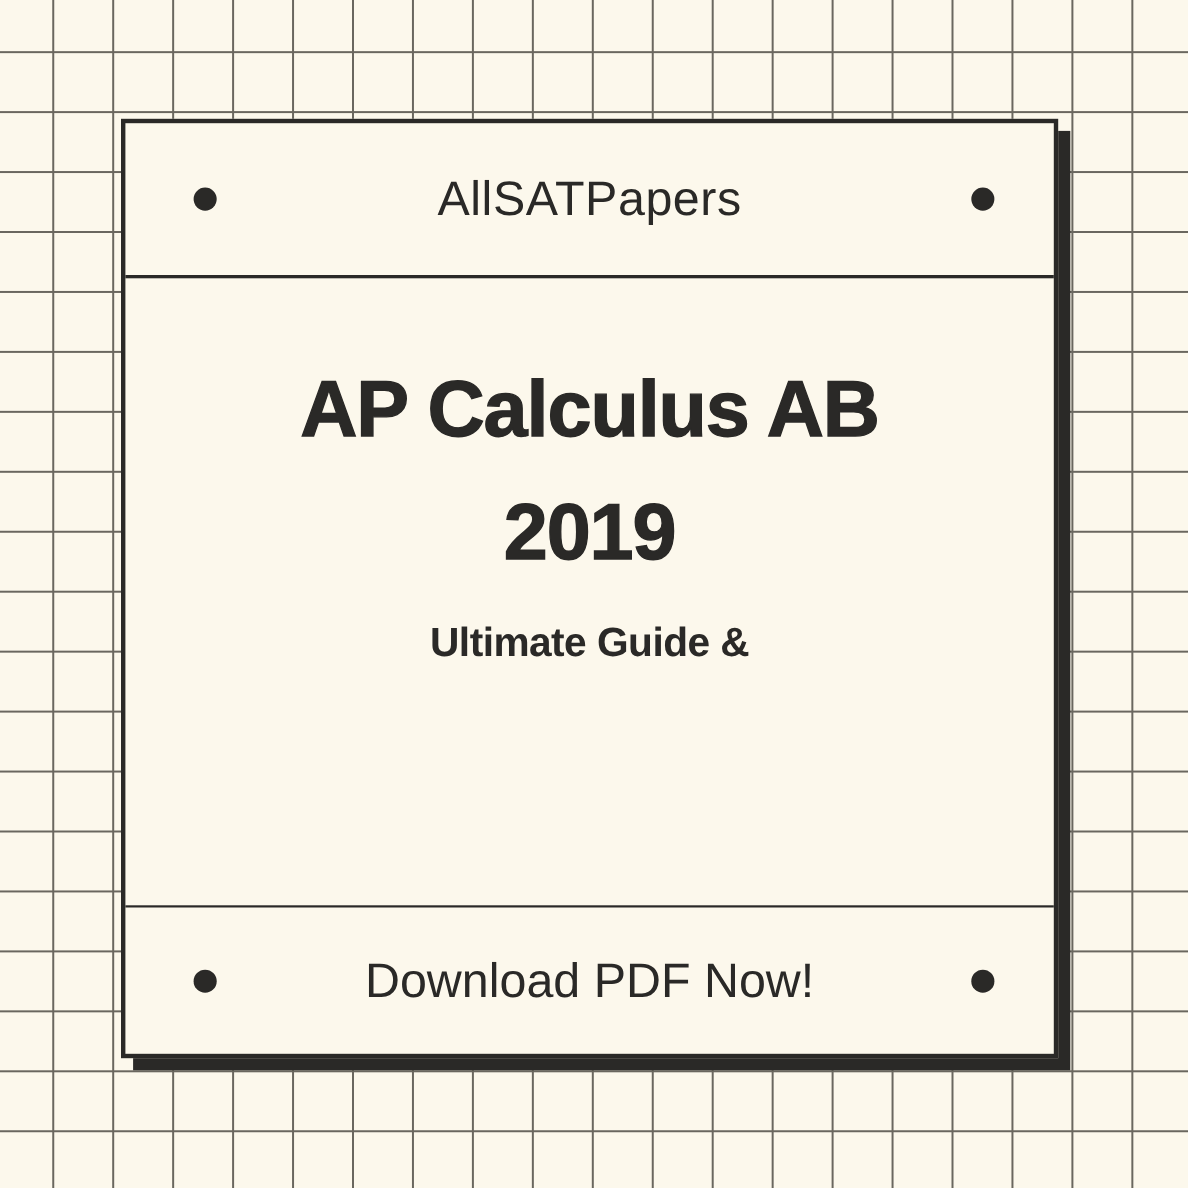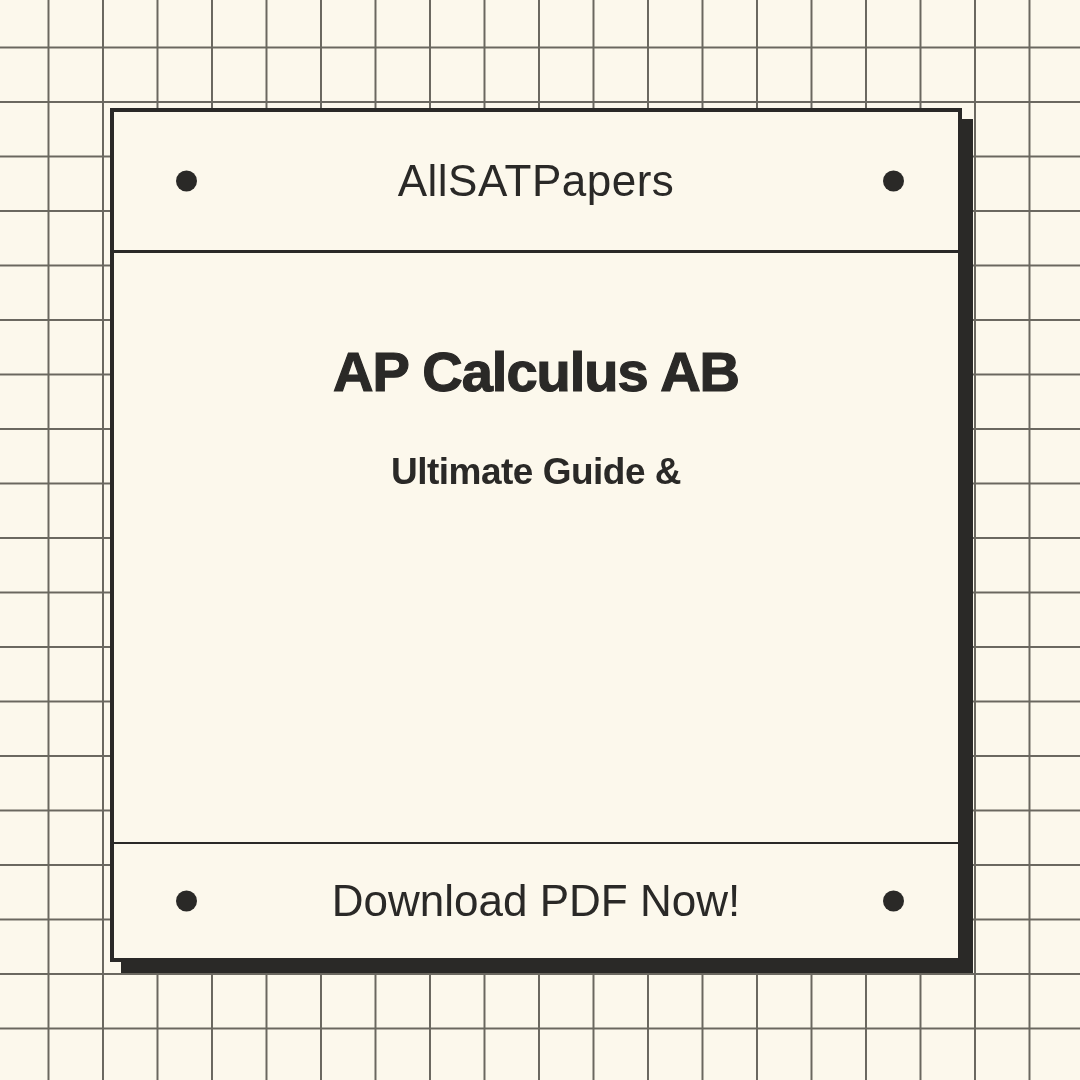--- a/index.html
+++ b/index.html
@@ -38,21 +38,21 @@
     display:flex;
     align-items:center;
     justify-content:center;
     flex:0 0 auto;
   }
   .band.header{
     height:141px;
     border-bottom:3px solid var(--ink);
   }
   .band.footer{
-    height:116px;
+    height:135px;
     border-top:2px solid var(--ink);
   }
   .dot{
     position:absolute;
     top:50%;
     transform:translateY(-50%);
     width:21px;height:21px;
     border-radius:50%;
     background:var(--ink);
   }
@@ -64,21 +64,21 @@
     letter-spacing:.5px;
     color:var(--ink);
   }
   .poster-body{
     flex:1 1 auto;
     text-align:center;
     padding-top:63px;
     color:var(--ink);
   }
   .title{
-    font-size:56px;
+    font-size:72px;
     line-height:112px;
     font-weight:700;
     letter-spacing:-1px;
     -webkit-text-stroke:1.2px var(--ink);
   }
   .subtitle{
     margin-top:16px;
     font-size:37px;
     line-height:55px;
     font-weight:700;
@@ -100,20 +100,21 @@
 
     <div class="band header">
       <span class="dot left"></span>
       <div class="brand">AllSATPapers</div>
       <span class="dot right"></span>
     </div>
 
     <div class="poster-body">
       <div class="title">
         <div>AP Calculus AB</div>
+        <div>2019</div>
       </div>
       <div class="subtitle">
         <div>Ultimate Guide &amp;</div>
       </div>
     </div>
 
     <div class="band footer">
       <span class="dot left"></span>
       <div class="cta">Download PDF Now!</div>
       <span class="dot right"></span>

